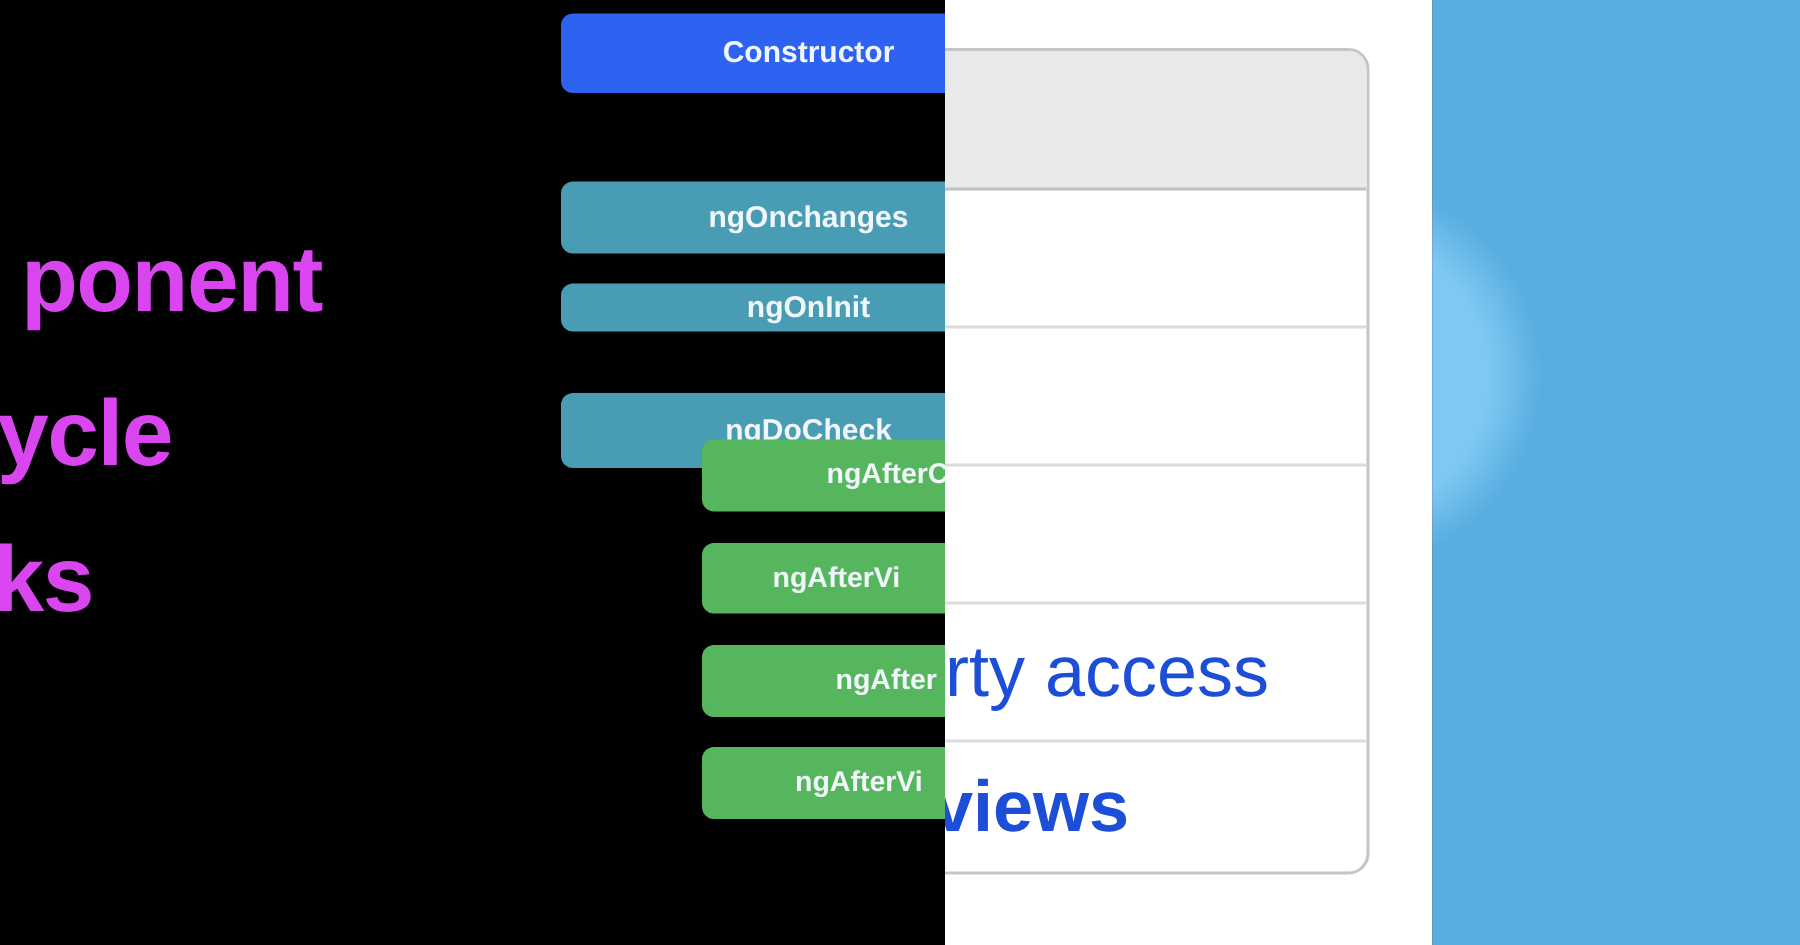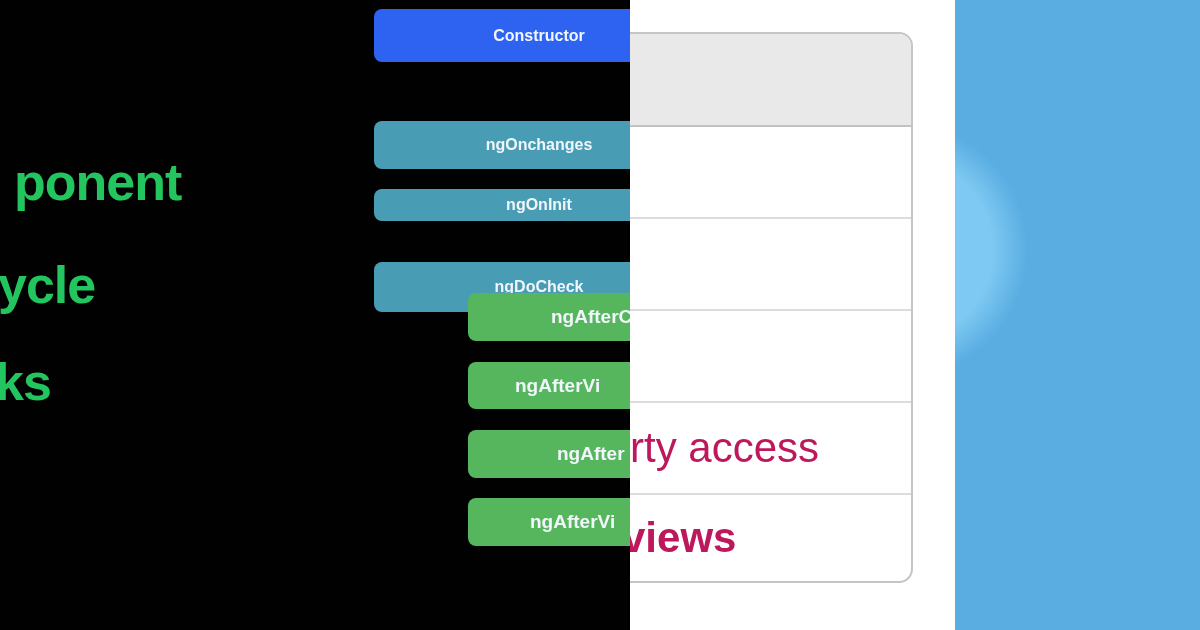--- a/index.html
+++ b/index.html
@@ -6,30 +6,30 @@
   .canvas{
     position:relative;width:1200px;height:630px;overflow:hidden;
     background:#010101;font-family:"Liberation Sans",sans-serif;
   }
   
   .left-panel{
     position:absolute;left:0;top:0;width:630px;height:630px;
     background:#010101;overflow:hidden;z-index:1;
   }
   .headline-line{
-    position:absolute;font-weight:700;font-size:52px;line-height:1;
-    color:#22c55e;letter-spacing:-1px;white-space:nowrap;
+    position:absolute;font-weight:700;font-size:62px;line-height:1;
+    color:#d946ef;letter-spacing:-1px;white-space:nowrap;
   }
   .hl1{left:14px;top:156px;}
   .hl2{left:-2px;top:259px;}
   .hl3{left:-5px;top:356px;}
 
   .btn{
     position:absolute;border-radius:8px;color:#f1f6fa;font-weight:700;
-    font-size:16px;display:flex;align-items:center;justify-content:center;
+    font-size:20px;display:flex;align-items:center;justify-content:center;
     white-space:nowrap;
   }
   .btn-blue {background:#2e63f2;}
   .btn-teal {background:#489db4;margin-top:40px;}
   .btn-green{background:#56b65d;font-size:19px;display:block;position:absolute;}
   .btn-green .frag{
     position:absolute;top:50%;transform:translateY(-50%);
     white-space:nowrap;
   }
   .b1{left:374px;top:9px;  width:330px;height:53px;}
@@ -58,21 +58,21 @@
   }
   .card-header{
     height:91px;background:#e9e9e9;border-bottom:2px solid #c2c2c2;
   }
   .card-row{
     height:90px;border-bottom:2px solid #dcdcdc;
     display:flex;align-items:center;overflow:hidden;
   }
   .card-row.last{height:86px;border-bottom:none;}
   .cell-text{
-    font-size:42px;color:#be185d;font-weight:400;white-space:nowrap;
+    font-size:48px;color:#1d4ed8;font-weight:400;white-space:nowrap;
   }
   .row4 .cell-text{margin-left:28px;}
   .row5 .cell-text{margin-left:20px;font-weight:bold;}
 
   
   .right-panel{
     position:absolute;left:955px;top:0;width:245px;height:630px;z-index:2;
     background:
       radial-gradient(circle at -55px 250px,
         #7ec9f3 0px, #7ec9f3 92px, rgba(126,201,243,0) 128px),

